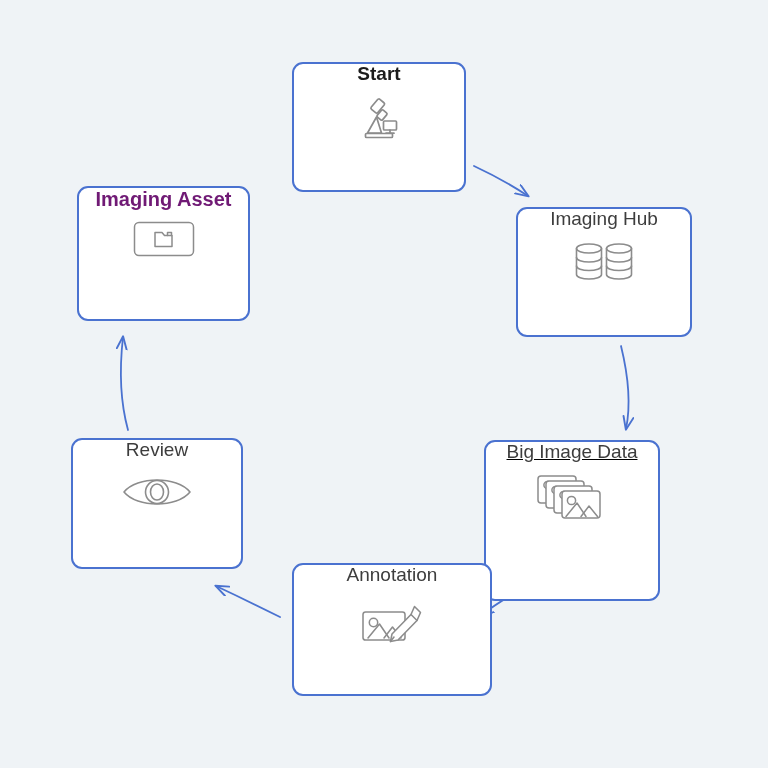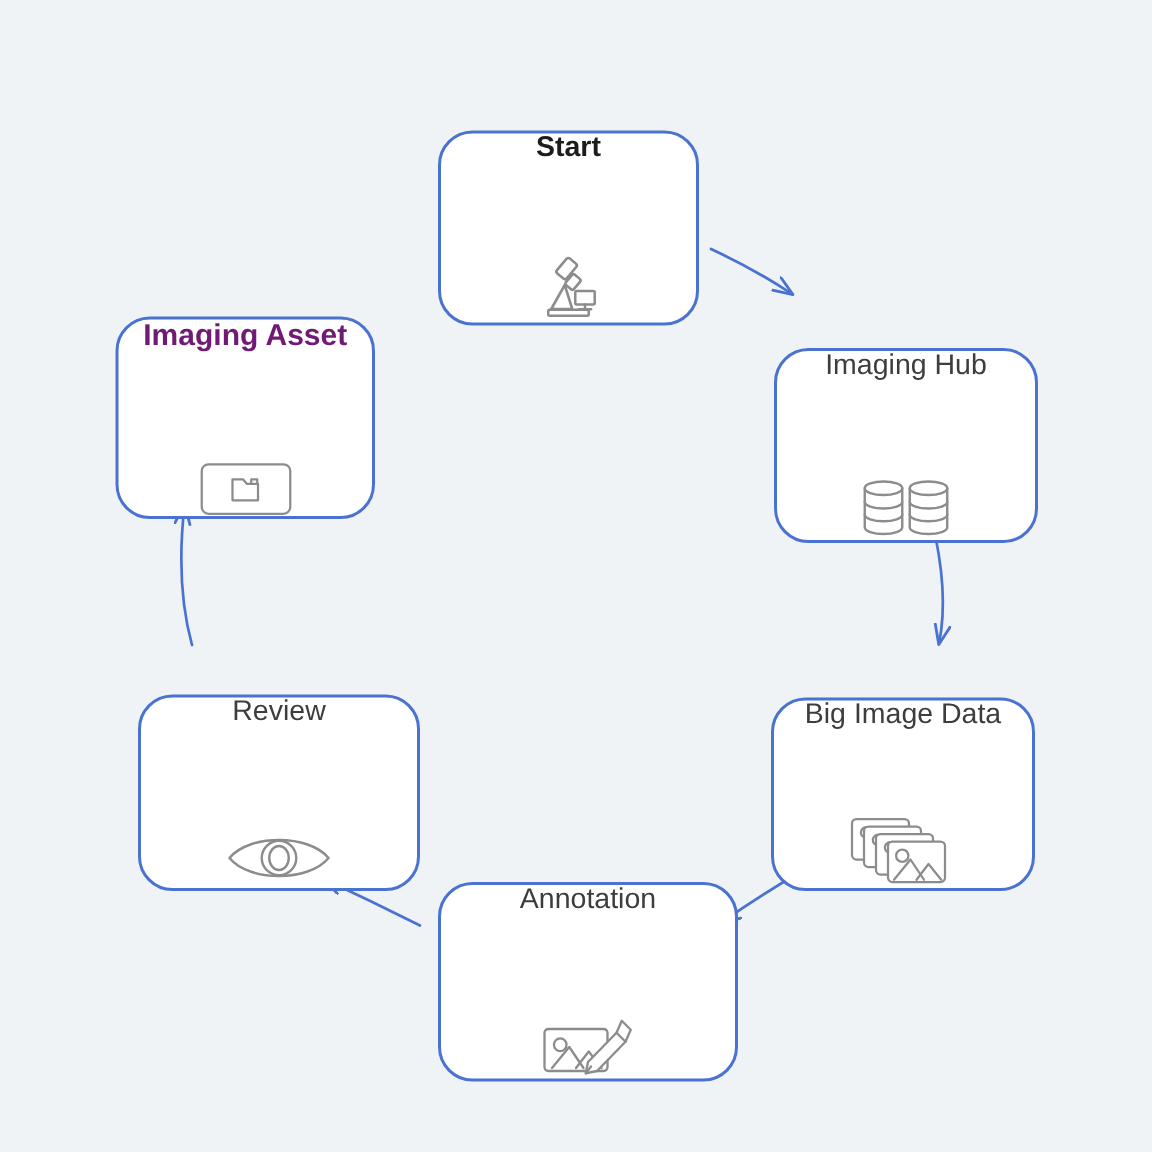--- a/index.html
+++ b/index.html
@@ -25,26 +25,25 @@
     top: 0;
     width: 768px;
     height: 768px;
     pointer-events: none;
   }
   .node {
     position: absolute;
     box-sizing: border-box;
     background: #ffffff;
     border: 2px solid #4a72d0;
-    border-radius: 23px;
+    border-radius: 11px;
     display: flex;
     flex-direction: column;
     align-items: center;
-    justify-content: space-between;
-    margin-top: 25px;
+    justify-content: flex-start;
   }
   .node-label {
     font-size: 19px;
     line-height: 1.1;
     color: #3d3d3d;
     font-weight: 400;
     white-space: nowrap;
     text-align: center;
   }
   .node.highlight .node-label {
@@ -117,21 +116,21 @@
         <g>
           <ellipse cx="45" cy="7.5" rx="12.5" ry="4.5"></ellipse>
           <path d="M32.5,7.5 L32.5,33.5 C32.5,36 38.1,38 45,38 C51.9,38 57.5,36 57.5,33.5 L57.5,7.5"></path>
           <path d="M32.5,16.5 C32.5,19 38.1,21 45,21 C51.9,21 57.5,19 57.5,16.5"></path>
           <path d="M32.5,25 C32.5,27.5 38.1,29.5 45,29.5 C51.9,29.5 57.5,27.5 57.5,25"></path>
         </g>
       </svg>
     </span>
   </div>
 
-  <div class="node" id="node-big-image-data" style="left: 514px; top: 440px; width: 176px; height: 129px;">
+  <div class="node" id="node-big-image-data" style="left: 484px; top: 440px; width: 176px; height: 161px; text-decoration: underline;">
     <div class="node-label">Big Image Data</div>
     <span class="node-icon">
       <svg width="72" height="48" viewBox="0 0 72 48" fill="none" stroke="#8c8c8c" stroke-width="1.5" stroke-linecap="round" stroke-linejoin="round">
         <rect x="2" y="2" width="38" height="27" rx="3" fill="#ffffff"></rect>
         <circle cx="11.5" cy="11" r="3.6" fill="#ffffff"></circle>
         <rect x="10" y="7" width="38" height="27" rx="3" fill="#ffffff"></rect>
         <circle cx="19.5" cy="16" r="3.6" fill="#ffffff"></circle>
         <rect x="18" y="12" width="38" height="27" rx="3" fill="#ffffff"></rect>
         <circle cx="27.5" cy="21" r="3.6" fill="#ffffff"></circle>
         <rect x="26" y="17" width="38" height="27" rx="3" fill="#ffffff"></rect>
@@ -150,21 +149,21 @@
         <circle cx="12.5" cy="25.5" r="4.2"></circle>
         <path d="M7,41 L18.5,27 L28,41"></path>
         <path d="M23,41 L31.5,30 L40,41"></path>
         <path d="M31,37 L50,17.5 L56,23.5 L37,43 L29.5,44.5 Z" fill="#ffffff"></path>
         <path d="M50,17.5 L53.5,9.5 L59.5,15.5 L56,23.5"></path>
         <path d="M29.5,44.5 L33,40"></path>
       </svg>
     </span>
   </div>
 
-  <div class="node" id="node-review" style="left: 92px; top: 438px; width: 188px; height: 131px;">
+  <div class="node" id="node-review" style="left: 71px; top: 438px; width: 172px; height: 131px;">
     <div class="node-label">Review</div>
     <span class="node-icon">
       <svg width="72" height="40" viewBox="0 0 72 40" fill="none" stroke="#8c8c8c" stroke-width="1.6" stroke-linecap="round" stroke-linejoin="round">
         <path d="M3,20 C16,4 56,4 69,20 C56,36 16,36 3,20 Z"></path>
         <circle cx="36" cy="20" r="11.5"></circle>
         <ellipse cx="36" cy="20" rx="6.5" ry="8"></ellipse>
       </svg>
     </span>
   </div>
 

